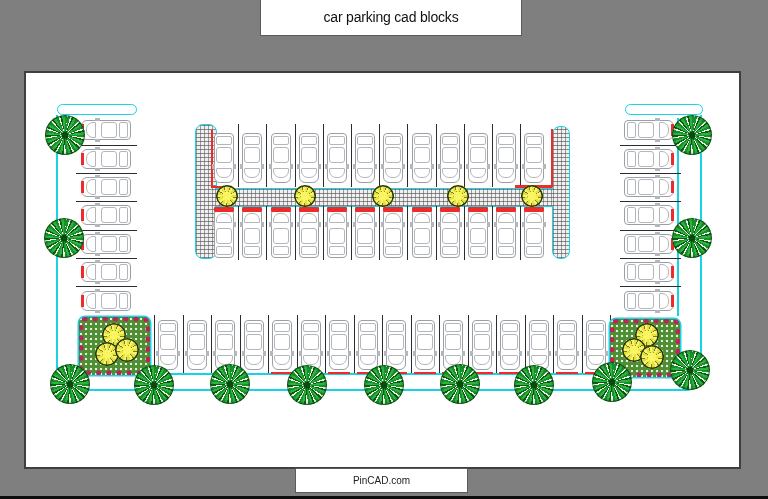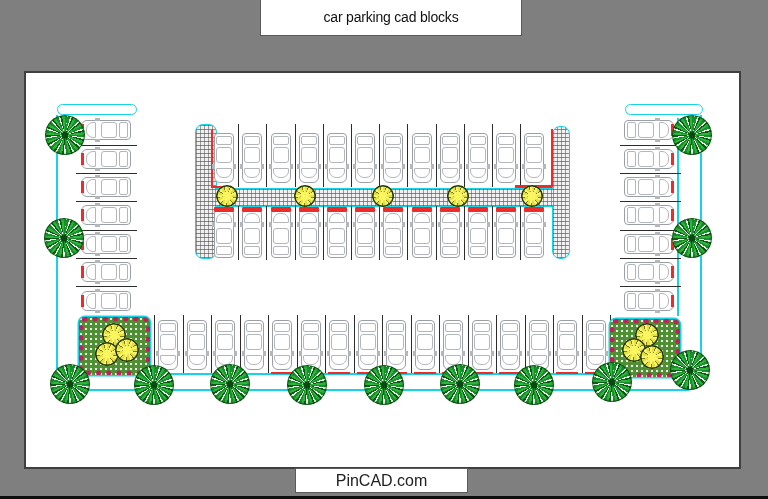--- a/index.html
+++ b/index.html
@@ -3,21 +3,21 @@
 <meta charset="utf-8">
 <style>
   html,body{margin:0;padding:0}
   .page{position:relative;width:768px;height:499px;background:#7f7f7f;overflow:hidden;
         font-family:"Liberation Sans",sans-serif}
   .title-box{position:absolute;left:260px;top:-2px;width:262px;height:38px;background:#fff;
              border:1px solid #5a5a5a;box-sizing:border-box;display:flex;align-items:center;justify-content:center}
   .title-box span{font-size:14px;color:#111;letter-spacing:-0.2px}
   .footer-box{position:absolute;left:295px;top:468px;width:173px;height:25px;background:#fff;
               border:1px solid #5a5a5a;box-sizing:border-box;display:flex;align-items:center;justify-content:center}
-  .footer-box span{font-size:16px;color:#222}
+  .footer-box span{font-size:10px;color:#222}
   .bottom-strip{position:absolute;left:0;top:496px;width:768px;height:3px;background:#0d0d0d}
   .canvas{position:absolute;left:24px;top:71px;width:713px;height:394px;background:#fff;
           border:2px solid #3f3f3f;box-sizing:content-box}
   #plan{position:absolute;left:0;top:0;width:100%;height:100%}
   #plan div{position:absolute;box-sizing:border-box}
 
   .cyan-line{background:#17d3e6}
   .cap{border:1.5px solid #17d3e6;border-radius:6px;background:transparent}
   .outer-u{border-left:2px solid #17d3e6;border-right:2px solid #17d3e6;border-bottom:2px solid #17d3e6;
            border-radius:0 0 16px 16px}

